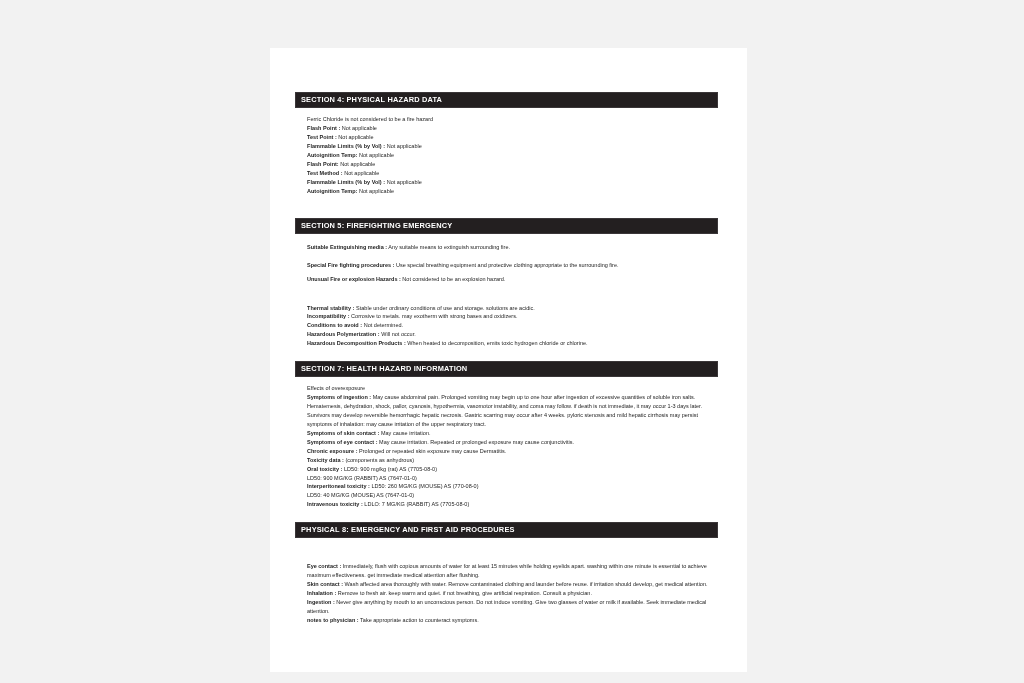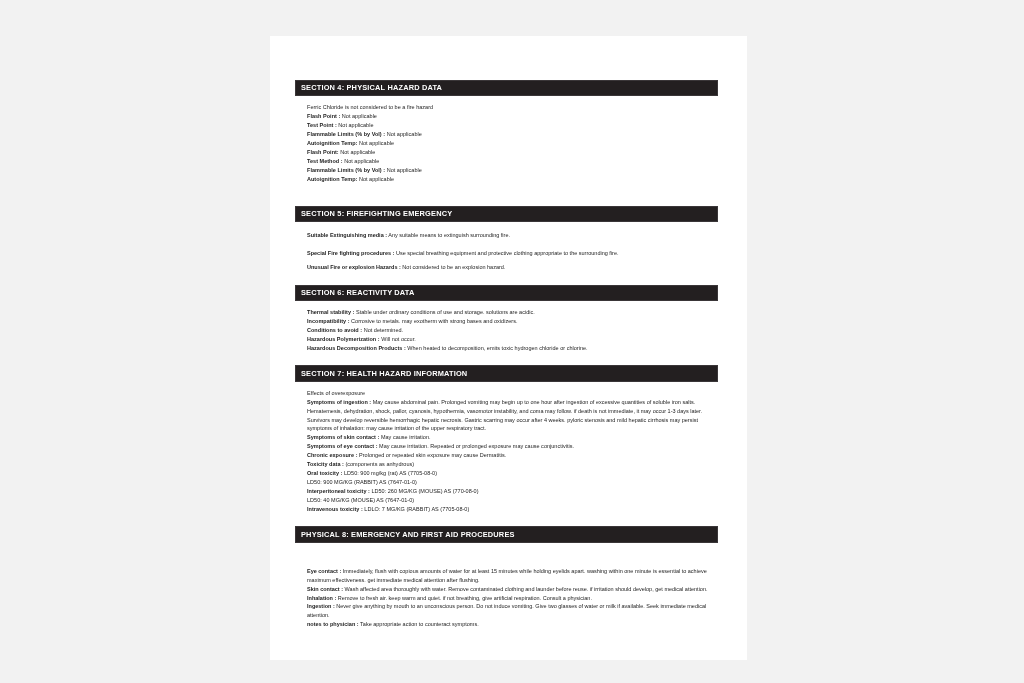--- a/index.html
+++ b/index.html
@@ -9,21 +9,21 @@
   body {
     width: 1024px;
     height: 683px;
     background: #f2f2f2;
     font-family: "Liberation Sans", sans-serif;
     overflow: hidden;
   }
   #page {
     position: absolute;
     left: 270px;
-    top: 36px;
+    top: 48px;
     width: 477px;
     height: 624px;
     background: #ffffff;
   }
   .doc-body {
     position: absolute;
     left: 25px;
     top: 44px;
     width: 425px;
   }
@@ -95,21 +95,20 @@
     <div class="section-body sec5-body">
       <div class="para"><b>Suitable Extinguishing media :</b><span> Any suitable means to extinguish surrounding fire.</span></div>
       <div class="gap-m"></div>
       <div class="para"><b>Special Fire fighting procedures :</b><span> Use special breathing equipment and protective clothing appropriate to the surrounding fire.</span></div>
       <div class="gap-s"></div>
       <div class="para"><b>Unusual Fire or explosion Hazards :</b><span> Not considered to be an explosion hazard.</span></div>
     </div>
 
     <div class="gap-l"></div>
 
-    <div class="section-bar">SECTION 6: REACTIVITY DATA</div>
     <div class="section-body sec6-body">
       <div class="line"><b>Thermal stability :</b><span> Stable under ordinary conditions of use and storage.  solutions are acidic.</span></div>
       <div class="line"><b>Incompatibility :</b><span> Corrosive to metals.  may exotherm with strong bases and oxidizers.</span></div>
       <div class="line"><b>Conditions to avoid :</b><span> Not determined.</span></div>
       <div class="line"><b>Hazardous Polymerization :</b><span> Will not occur.</span></div>
       <div class="line"><b>Hazardous Decomposition Products :</b><span> When heated to decomposition, emits toxic hydrogen chloride or chlorine.</span></div>
     </div>
 
     <div class="gap-l"></div>
 

